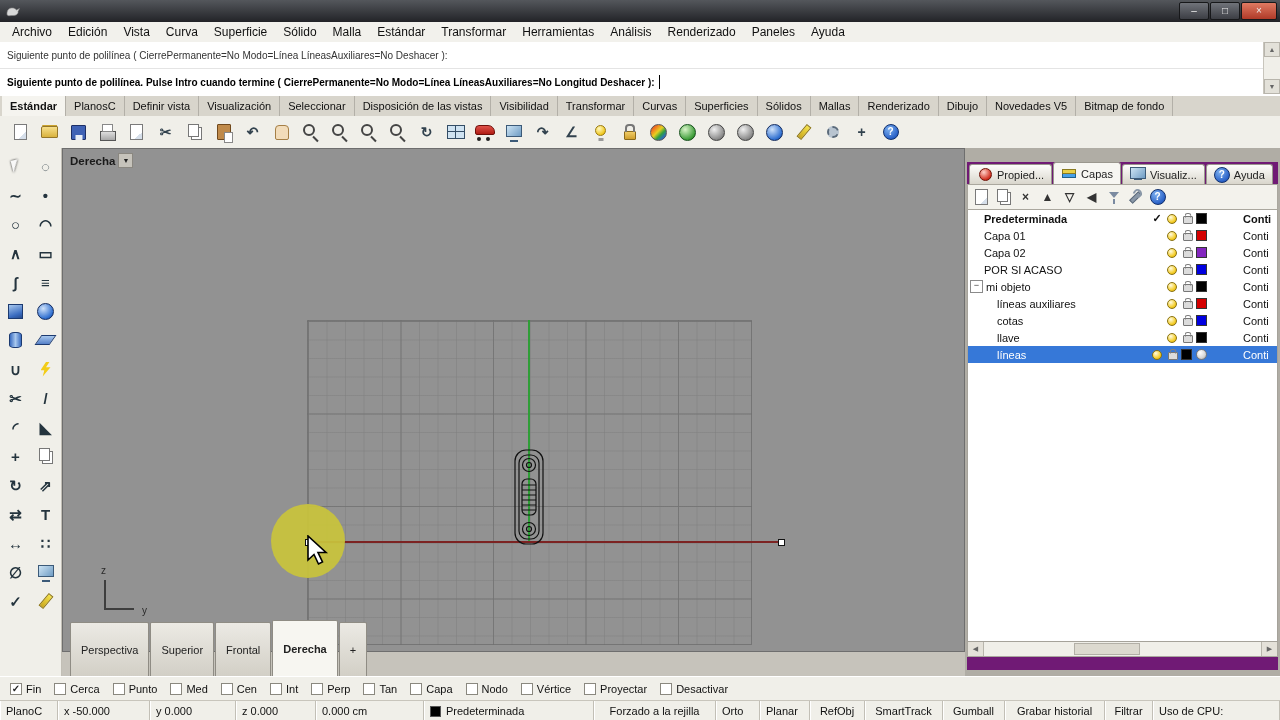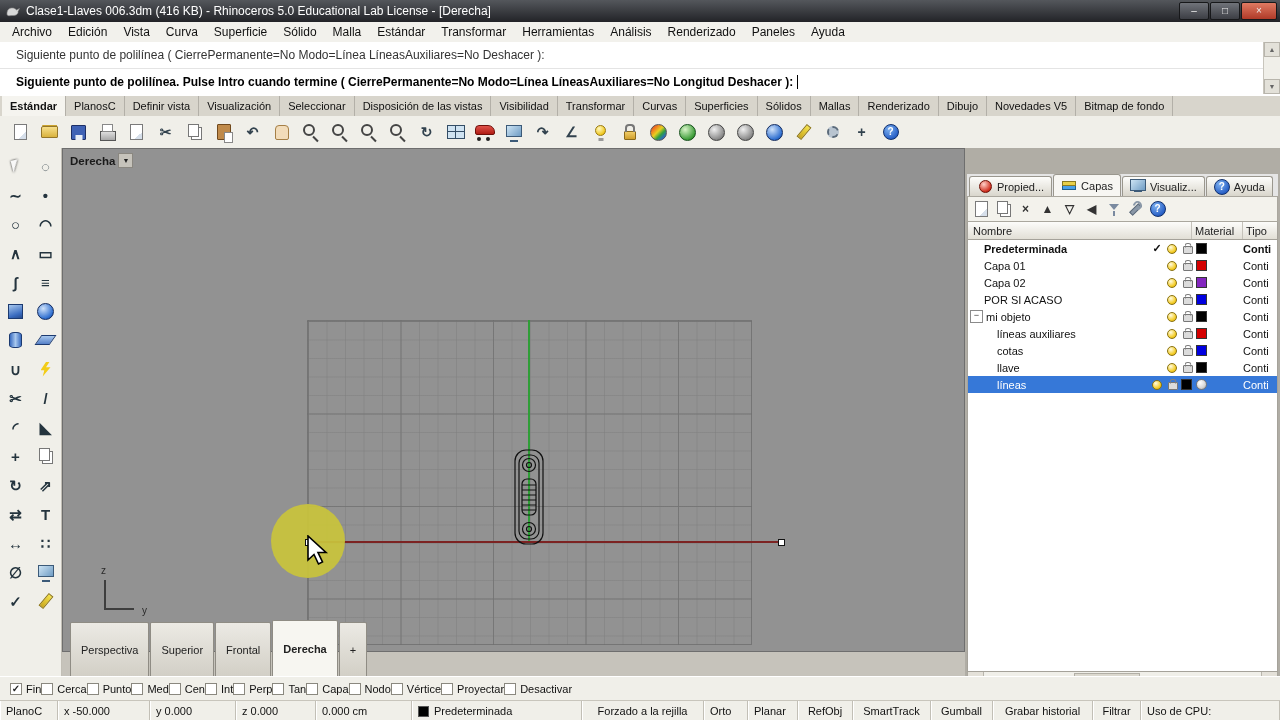--- a/index.html
+++ b/index.html
@@ -10,21 +10,21 @@
   .app-icon{width:16px;height:16px;margin-right:5px;flex:none}
   .title{font-size:12px;white-space:nowrap}
   .win-controls{position:absolute;right:3px;top:2px;display:flex;gap:1px}
   .win-btn{width:28px;height:16px;display:flex;align-items:center;justify-content:center;background:linear-gradient(#70737a,#3c3e44);border:1px solid #17181a;border-radius:2px;color:#eee;font-size:10px;line-height:1;cursor:default}
   .win-btn[data-name="close-button"]{width:34px;background:linear-gradient(#e07a62,#b03a28)}
   
   .menubar{position:absolute;left:0;top:22px;right:0;height:20px;background:#f2f1ec;border-bottom:1px solid #d8d5cc;display:flex;align-items:center;padding-left:4px}
   .menu-item{font-size:12px;color:#111;padding:2px 8px;white-space:nowrap}
   
   .command-area{position:absolute;left:0;top:42px;right:0;height:54px;background:#fff;border-bottom:4px solid #c9c6bd}
-  .cmd-line{height:26px;display:flex;align-items:center;padding-left:16px;font-size:12px;color:#222;white-space:nowrap;overflow:hidden}
+  .cmd-line{height:26px;display:flex;align-items:center;padding-left:7px;font-size:10px;color:#222;white-space:nowrap;overflow:hidden}
   .cmd-line.first{border-bottom:1px solid #e4e4e4;color:#333}
   .cmd-line.second{font-weight:bold;color:#000}
   .caret{display:inline-block;width:1px;height:14px;background:#000;margin-left:4px}
   .cmd-scroll{position:absolute;right:0;top:0;width:16px;height:52px;background:#f0efe9;border-left:1px solid #c8c5bc}
   .cs-up,.cs-dn{position:absolute;left:0;width:16px;height:15px;background:#e3e1d9;border:1px solid #b8b5ac;box-sizing:border-box;display:flex;align-items:center;justify-content:center}
   .cs-up{top:0}.cs-dn{bottom:0}
   .cs-up::before{content:"▲";font-size:7px;color:#666}
   .cs-dn::before{content:"▼";font-size:7px;color:#666}
   
   .tabbar{position:absolute;left:0;top:96px;right:0;height:20px;background:#d8d5cc;border-bottom:1px solid #b8b5ad;display:flex;align-items:stretch;padding-left:2px}
@@ -98,21 +98,21 @@
   .highlight{position:absolute;left:209px;top:356px;width:74px;height:74px;border-radius:50%;background:#c9c43c;opacity:.93;filter:blur(.5px)}
   .cursor{position:absolute;left:245px;top:387px}
   .axis-ind{position:absolute;left:42px;top:432px;width:28px;height:28px;border-left:2px solid #3e3e3e;border-bottom:2px solid #3e3e3e}
   .ax-z{position:absolute;top:-15px;left:-5px;font-size:10px;color:#2a2a2a}
   .ax-y{position:absolute;right:-13px;bottom:-8px;font-size:10px;color:#2a2a2a}
   
   .vp-tabs{position:absolute;left:62px;top:504px;width:903px;height:24px;background:#c6c3bb;display:flex;align-items:flex-end;gap:1px;padding-left:8px;box-sizing:border-box}
   .vpt{height:19px;padding:17px 10px;font-size:11px;display:flex;align-items:center;background:linear-gradient(#eceae4,#d2cfc6);border:1px solid #8f8c84;border-bottom:none;border-radius:2px 2px 0 0;color:#222}
   .vpt[data-active="true"]{background:#f7f6f1;font-weight:bold;height:21px}
   
-  .panel{position:absolute;left:967px;top:26px;width:311px;height:508px;background:#e5e5e5}
+  .panel{position:absolute;left:967px;top:14px;width:311px;height:508px;background:#701a75}
   .panel-tabs{height:22px;display:flex;align-items:flex-end;gap:1px;padding-left:2px}
   .ptab{height:19px;display:flex;align-items:center;gap:4px;padding:0 7px;font-size:11px;background:linear-gradient(#fdfdfb,#d9d6cc);border:1px solid #9a978e;border-bottom:none;border-radius:3px 3px 0 0;color:#222}
   .ptab[data-active="true"]{background:#f7f6f2;height:21px}
   .ptab-ic{position:relative;width:16px;height:16px;display:inline-flex;align-items:center;justify-content:center}
   .panel-toolbar{height:24px;display:fl
 ex;align-items:center;gap:3px;padding:0 4px;background:#f3f2ec;border:1px solid #aaa79e;display:flex}
   .pti{width:19px;height:19px}
   .pti .glyph{font-size:12px;color:#333}
   .layer-header{height:17px;display:flex;align-items:center;background:linear-gradient(#fcfcfa,#e2dfd6);border:1px solid #a5a29a;border-top:none;font-size:11px;color:#222}
   .lh-name{flex:1;padding-left:5px;border-right:1px solid #c5c2ba;height:100%;display:flex;align-items:center}
@@ -138,35 +138,35 @@
   .linetype{width:34px;flex:none;overflow:hidden}
   [data-bold="true"] .linetype{font-weight:bold}
   .panel-hscroll{height:14px;display:flex;align-items:stretch;background:#f0efe9;border:1px solid #aaa79e;border-top:none}
   .hs-btn{width:15px;background:#e4e1d9;border-right:1px solid #b8b5ac;display:flex;align-items:center;justify-content:center}
   .hs-btn.right{border-left:1px solid #b8b5ac;border-right:none}
   .hs-btn.left::before{content:"◀";font-size:7px;color:#666}
   .hs-btn.right::before{content:"▶";font-size:7px;color:#666}
   .hs-track{flex:1;position:relative}
   .hs-thumb{position:absolute;left:90px;top:1px;bottom:1px;width:64px;background:#dcd9cf;border:1px solid #b2afa6}
   
-  .osnap-bar{position:absolute;left:0;top:676px;right:0;height:24px;background:#f0efe9;border-top:1px solid #fff;display:flex;align-items:center;gap:0;padding-left:10px;box-sizing:border-box}
+  .osnap-bar{position:absolute;left:0;top:676px;right:0;height:24px;background:#f0efe9;border-top:1px solid #fff;display:flex;align-items:center;gap:13px;padding-left:10px;box-sizing:border-box}
   .osnap-item{display:flex;align-items:center;font-size:11px;color:#111}
   .cb{width:12px;height:12px;border:1px solid #8a887f;background:#fff;display:inline-flex;align-items:center;justify-content:center;margin-right:4px;box-sizing:border-box}
   [data-checked="true"] .cb::after{content:"✓";font-size:10px;font-weight:bold;color:#222;line-height:1}
   
   .statusbar{position:absolute;left:0;top:700px;right:0;height:20px;background:#f0efe9;display:flex;align-items:stretch;font-size:11px;color:#111;border-top:1px solid #c8c5bc}
   .sb-cell{display:flex;align-items:center;padding:0 6px;border-right:1px solid #c2bfb6;box-shadow:inset 1px 0 0 #fff;white-space:nowrap;overflow:hidden;box-sizing:border-box}
   .sb-cell[data-bold="true"]{font-weight:normal}
   .sb-swatch{display:none;width:11px;height:11px;border:1px solid #555;margin-right:5px;flex:none;box-sizing:border-box}
   .sb-cell[data-name="current-layer"] .sb-swatch{display:inline-block}
   .sb-cell[data-name="cplane-button"]{width:58px}
   .sb-cell[data-name="x-coordinate"]{width:92px}
   .sb-cell[data-name="y-coordinate"]{width:86px}
   .sb-cell[data-name="z-coordinate"]{width:80px}
-  .sb-cell[data-name="units-distance"]{width:96px}
+  .sb-cell[data-name="units-distance"]{width:108px}
   .sb-cell[data-name="current-layer"]{width:170px}
   .sb-cell[data-name="grid-snap-toggle"]{width:122px;justify-content:center}
   .sb-cell[data-name="ortho-toggle"]{width:44px;justify-content:flex-start}
   .sb-cell[data-name="planar-toggle"]{width:50px;}
   .sb-cell[data-name="refobj-toggle"]{width:55px;justify-content:center}
   .sb-cell[data-name="smarttrack-toggle"]{width:78px;justify-content:center}
   .sb-cell[data-name="gumball-toggle"]{width:62px;justify-content:center}
   .sb-cell[data-name="record-history-toggle"]{width:100px;justify-content:center}
   .sb-cell[data-name="filter-toggle"]{width:48px;justify-content:center}
   .sb-cell[data-name="cpu-usage"]{flex:1}
@@ -175,21 +175,20 @@
 <body>
 
 <div class="app" data-name="rhino-window">
 
   <div class="titlebar" data-name="titlebar">
     <span class="app-icon" data-name="rhino-app-icon">
       <svg width="16" height="16" viewBox="0 0 16 16">
           <path d="M2 11 C2 7 4 5 7 5 C9 5 10 5.5 11.5 7 L14.5 5.5 L13 8.5 C13.5 11 11 12.5 8 12.5 C5 12.5 2 13.5 2 11 Z" fill="#d8d8d8" stroke="#8a8a8a" stroke-width="0.6"></path>
         </svg>
     </span>
-    <span class="title" data-name="window-title">Clase1-Llaves 006.3dm (416 KB) - Rhinoceros 5.0 Educational Lab License - [Derecha]</span>
     <div class="win-controls" data-name="window-controls">
       <span class="win-btn" data-name="minimize-button">
           <span>–</span>
         </span>
         <span class="win-btn" data-name="restore-button">
           <span>□</span>
         </span>
         <span class="win-btn" data-name="close-button">
           <span>×</span>
         </span>
@@ -522,25 +521,20 @@
           <span class="icbox pti" data-name="filter-icon" data-kind="funnel" title="filter-icon">
             <i class="glyph"></i>
           </span>
           <span class="icbox pti" data-name="layer-tools-icon" data-kind="wrench" title="layer-tools-icon">
             <i class="glyph"></i>
           </span>
           <span class="icbox pti" data-name="panel-help-icon" data-kind="help" title="panel-help-icon">
             <i class="glyph"></i>
           </span>
       </div>
-      <div class="layer-header" data-name="layer-list-header">
-        <span class="lh-name" data-name="column-nombre">Nombre</span>
-        <span class="lh-material" data-name="column-material">Material</span>
-        <span class="lh-tipo" data-name="column-tipo">Tipo</span>
-      </div>
       <div class="layer-list" data-name="layer-list">
         <div class="layer-row" data-name="layer-row" data-bold="true">
             <span class="expander" data-name="tree-expander-icon"></span>
             <span class="layer-name" data-name="layer-name">Predeterminada</span>
             <span class="current-check" data-name="current-layer-check-icon">✓</span>
             <span class="cell-ic bulb-ic" data-name="layer-visibility-bulb-icon"></span>
             <span class="cell-ic lock-ic" data-name="layer-lock-icon"></span>
             <span class="swatch" data-name="layer-color-swatch" style="background: rgb(0, 0, 0);"></span>
 
             <span class="mat-col" data-name="layer-material-cell"></span>

